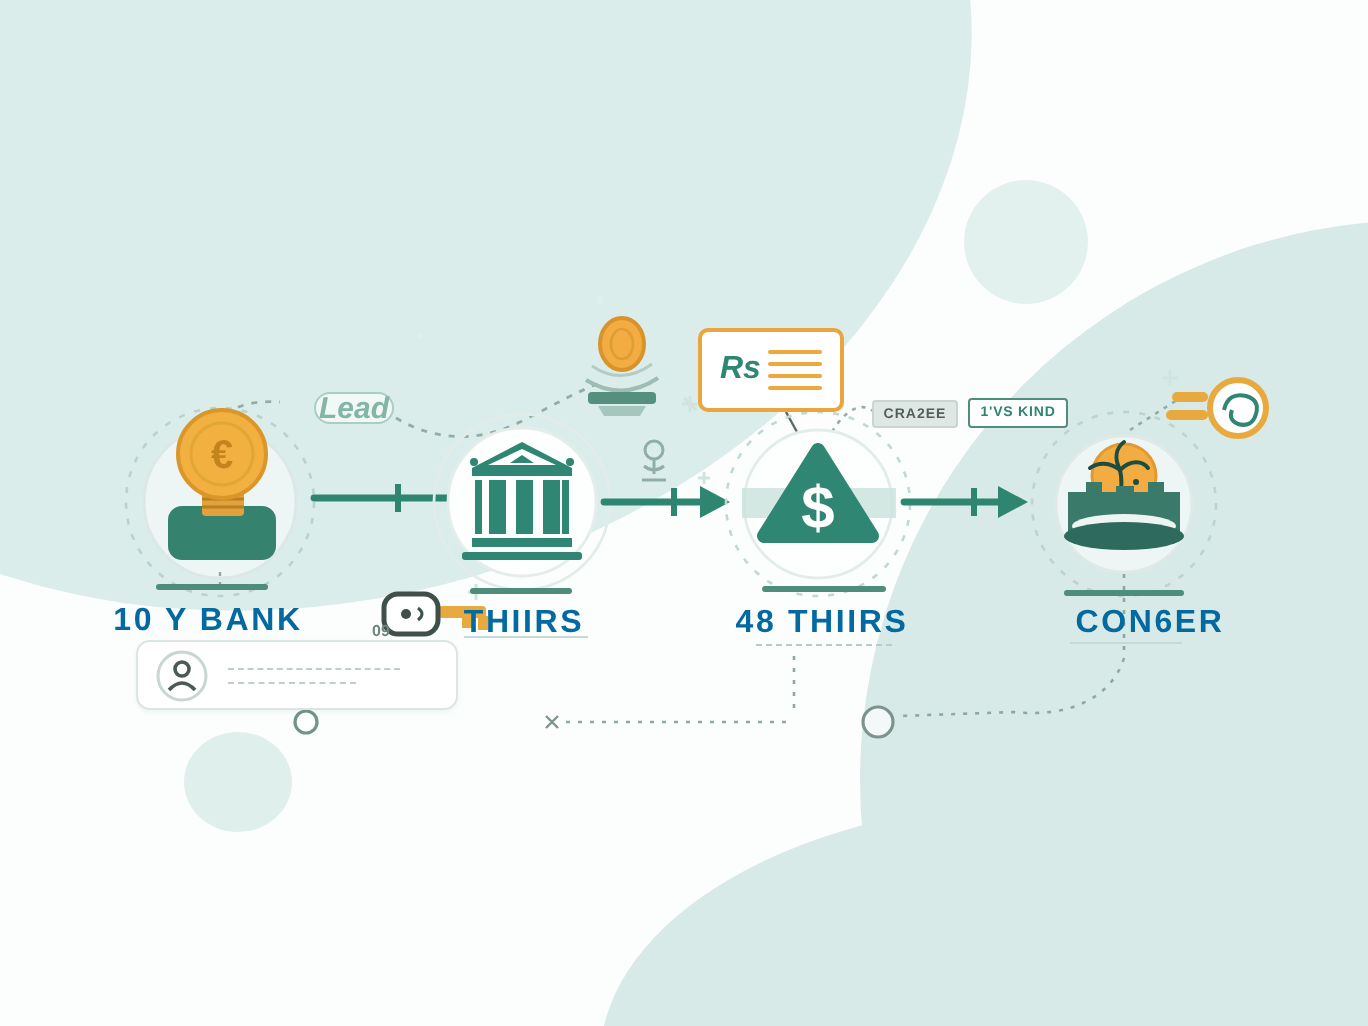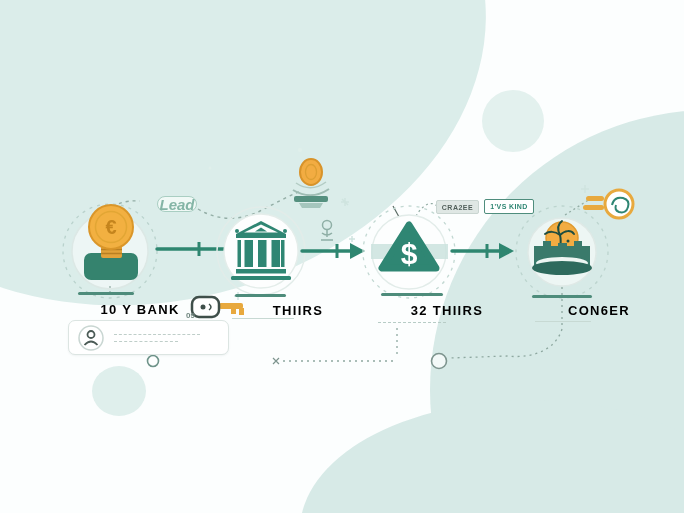--- a/index.html
+++ b/index.html
@@ -2,21 +2,21 @@
 <html><head>
 <meta charset="utf-8">
 <style>
   html,body{margin:0;padding:0;background:#ffffff;}
   #stage{position:relative;width:684px;height:513px;overflow:hidden;background:#fcfefe;
          font-family:"Liberation Sans",sans-serif;}
   .blob{position:absolute;border-radius:50%;z-index:1;}
   #svg-layer{position:absolute;left:0;top:0;z-index:2;}
   .abs{position:absolute;z-index:3;box-sizing:border-box;}
   .node-label{position:absolute;z-index:3;transform:translateX(-50%);font-weight:bold;
-              font-size:13px;letter-spacing:1.3px;color:#000000;white-space:nowrap;margin-left:36px;}
+              font-size:16px;letter-spacing:1.3px;color:#0369a1;white-space:nowrap;}
   .uline{position:absolute;z-index:3;height:3px;background:#4E8C7B;border-radius:2px;}
   .subline{position:absolute;z-index:3;height:0;border-top:1.5px solid #C7D9D3;}
   .subline.dashed{border-top-style:dashed;border-top-color:#B7CCC6;}
   .badge{position:absolute;z-index:4;display:flex;align-items:center;justify-content:center;
          box-sizing:border-box;white-space:nowrap;}
   #lead-badge{left:157px;top:196px;width:40px;height:16px;border:1.5px solid #A9CEC2;
               border-radius:8px;background:rgba(243,250,248,.85);color:#84B5A6;
               font-size:15px;font-weight:bold;font-style:italic;}
   #gray-badge{left:436px;top:200px;width:43px;height:14px;background:#DFE7E4;
               border:1px solid #C9D5D1;border-radius:2px;color:#515F5A;
@@ -190,35 +190,44 @@
       <rect x="231" y="308" width="5" height="6" fill="#E8A93E"></rect>
       <rect x="239" y="308" width="5" height="7" fill="#E8A93E"></rect>
       <rect x="192" y="297" width="27" height="20" rx="7" fill="#FFFFFF" stroke="#3F4F4A" stroke-width="2.5"></rect>
       <circle cx="203" cy="307" r="2.5" fill="#3F4F4A"></circle>
       <path d="M209,304 q4,3 0,6" fill="none" stroke="#3F4F4A" stroke-width="1.5"></path>
     </g>
   </svg>
 
   <div class="node-label" style="left:104px;top:302px;">10 Y BANK</div>
   <div class="node-label" style="left:262px;top:303px;">THIIRS</div>
-  <div class="node-label" style="left:411px;top:303px;">32 THIIRS</div>
-  <div class="node-label" style="left:563px;top:303px;text-align:right;">CON6ER</div>
+  <div class="node-label" style="left:411px;top:303px;">48 THIIRS</div>
+  <div class="node-label" style="left:575px;top:303px;text-align:right;">CON6ER</div>
 
   <div class="uline" style="left:78px;top:292px;width:56px;"></div>
   <div class="uline" style="left:235px;top:294px;width:51px;"></div>
   <div class="uline" style="left:381px;top:293px;width:62px;"></div>
   <div class="uline" style="left:532px;top:295px;width:60px;"></div>
   <div class="subline" style="left:232px;top:318px;width:62px;"></div>
   <div class="subline dashed" style="left:378px;top:322px;width:68px;"></div>
   <div class="subline" style="left:535px;top:321px;width:56px;"></div>
 
   <div class="badge" id="lead-badge">Lead</div>
   <div class="badge" id="gray-badge">CRA2EE</div>
   <div class="badge" id="outlined-badge">1'VS KIND</div>
 
+  <div class="abs" id="rs-card">
+    <span class="glyph">Rs</span>
+    <span class="bars">
+      <div></div>
+        <div></div>
+        <div></div>
+        <div></div>
+    </span>
+  </div>
 
   <div class="abs" id="id-card">
     <svg width="28" height="28" viewBox="0 0 28 28">
       <circle cx="14" cy="14" r="12" fill="none" stroke="#C9D6D2" stroke-width="1.5"></circle>
       <circle cx="14" cy="10.5" r="3.5" fill="none" stroke="#4A5A55" stroke-width="1.8"></circle>
       <path d="M7.5,21 q6.5,-7 13,0" fill="none" stroke="#4A5A55" stroke-width="1.8"></path>
     </svg>
     <span class="lines">
       <span class="l1"></span>
         <span class="l2"></span>

